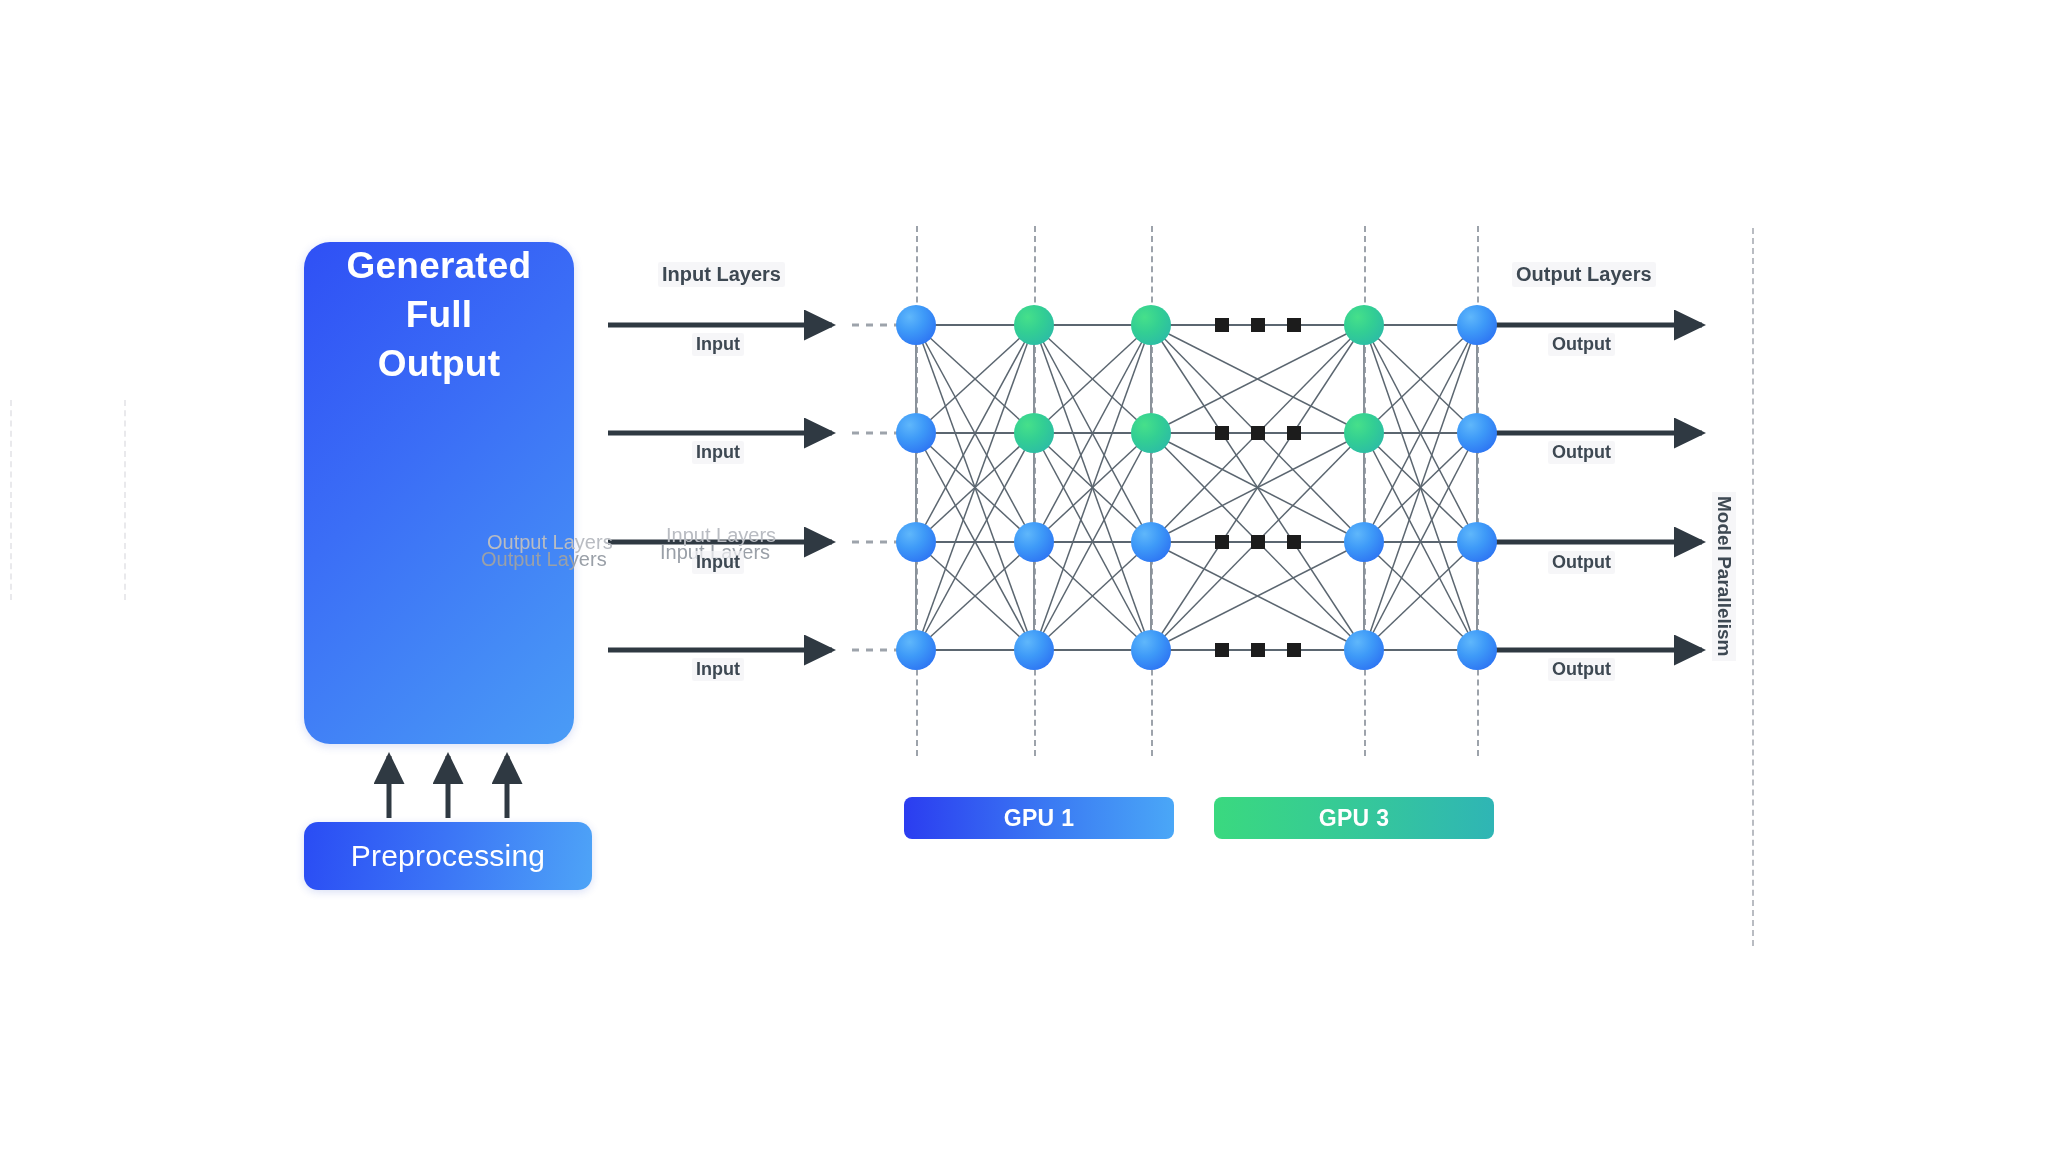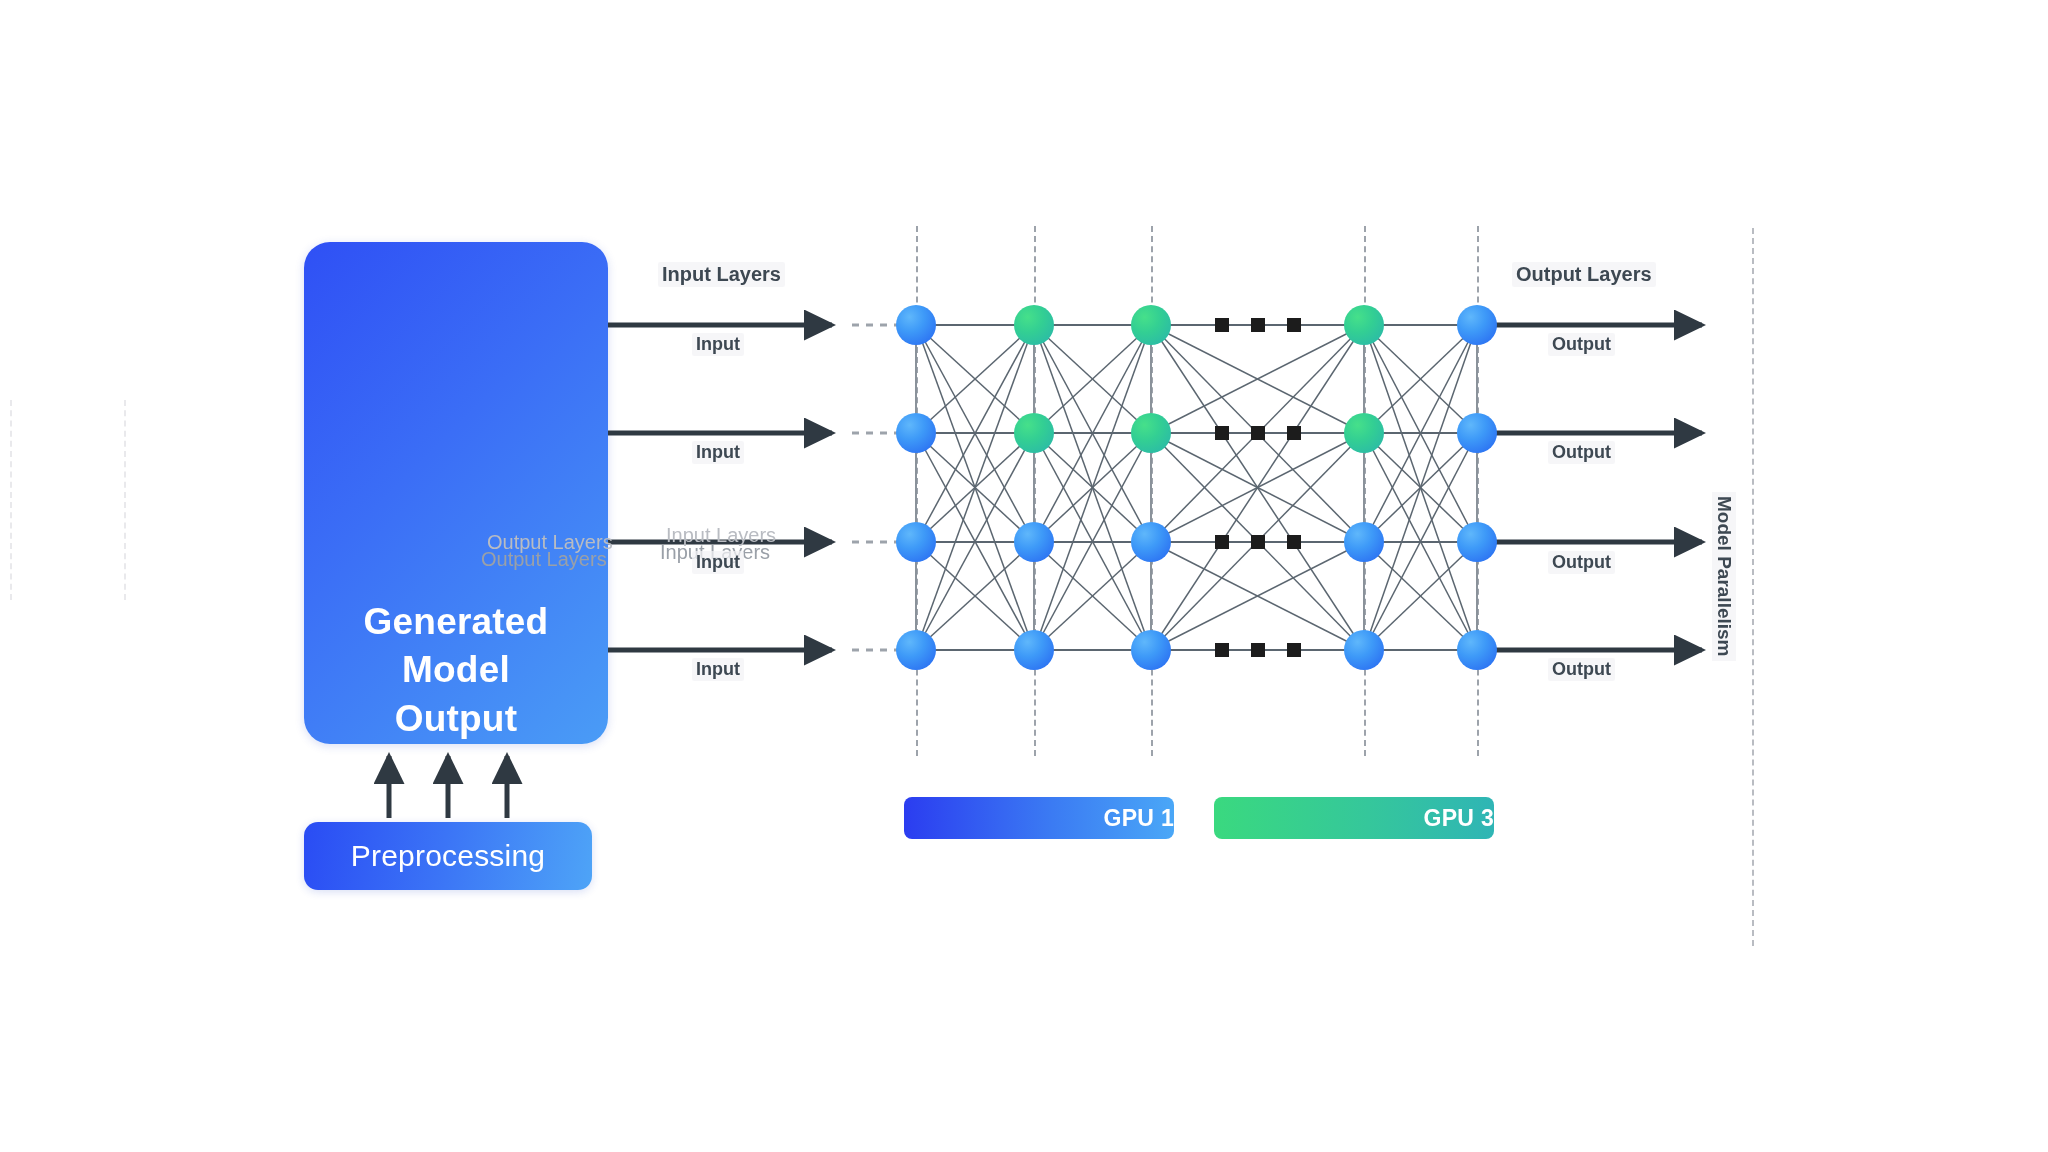--- a/index.html
+++ b/index.html
@@ -26,27 +26,27 @@
     border-left: 2px dashed #e9e9ec;
     top: 400px;
     height: 200px;
   }
 
   
   #dataset-box {
     position: absolute;
     left: 304px;
     top: 242px;
-    width: 304px;
+    width: 270px;
     height: 502px;
     border-radius: 26px;
     background: linear-gradient(135deg, #2f50f5 0%, #3b6ef6 42%, #4a9cf6 100%);
     box-shadow: 0 2px 10px rgba(40,70,200,0.18);
     display: flex;
-    align-items: flex-end;
+    align-items: flex-start;
     justify-content: center;
   }
   #dataset-box .label {
     color: #ffffff;
     font-size: 37px;
     font-weight: bold;
     line-height: 1.32;
     text-align: center;
     letter-spacing: .2px;
   }
@@ -134,21 +134,21 @@
     margin-top: -7px;
   }
 
   
   .gpu-chip {
     position: absolute;
     height: 42px;
     border-radius: 8px;
     display: flex;
     align-items: center;
-    justify-content: flex-end;
+    justify-content: center;
     color: #ffffff;
     font-size: 23px;
     font-weight: bold;
     letter-spacing: .3px;
   }
   #gpu-1 { background: linear-gradient(90deg, #2b3df0 0%, #3b7bf3 55%, #4aa7f7 100%); }
   #gpu-2 { background: linear-gradient(90deg, #3ad97f 0%, #35c79b 55%, #2fb5b5 100%); }
 
   
   #model-parallelism-rail {
@@ -175,21 +175,21 @@
 </style>
 </head>
 <body>
 
 <div id="stage">
 
   <div class="faint-guide" style="left:10px;"></div>
   <div class="faint-guide" style="left:124px;"></div>
 
   <div id="dataset-box">
-    <div class="label"><span>Generated</span><br><span>Model</span><br><span>Output</span></div>
+    <div class="label"><span>Generated</span><br><span>Full</span><br><span>Output</span></div>
   </div>
 
   <div id="preprocessing-box">
     <div class="label">Preprocessing</div>
   </div>
 
   <div class="col-dash" style="left:916px;"></div>
   <div class="col-dash" style="left:1034px;"></div>
   <div class="col-dash" style="left:1151px;"></div>
   <div class="col-dash" style="left:1364px;"></div>

